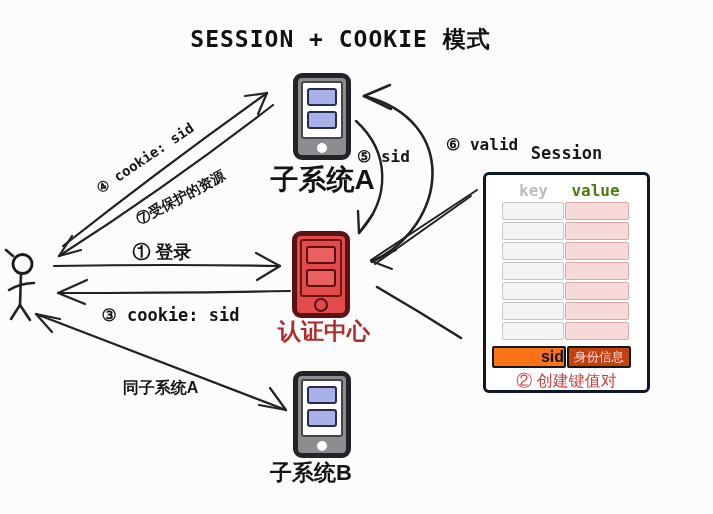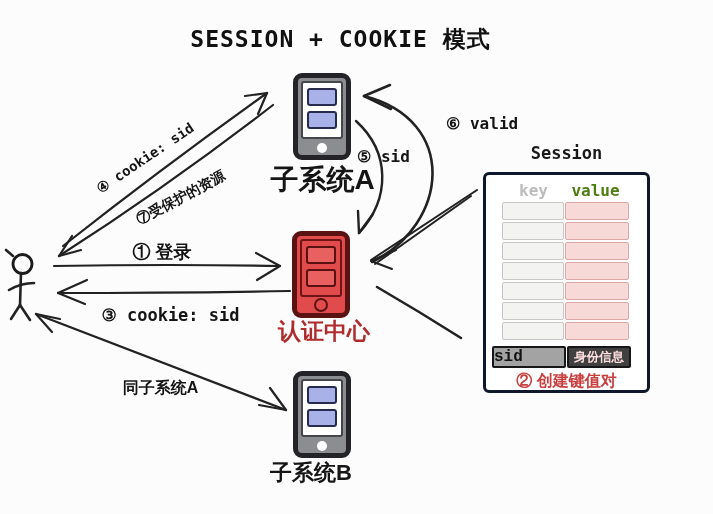--- a/index.html
+++ b/index.html
@@ -38,27 +38,27 @@
     font-family:"DejaVu Sans Mono",monospace;font-weight:bold;font-size:17px;color:#1a1a1a;}
   .shead{position:absolute;top:6px;font-family:"DejaVu Sans Mono",monospace;
     font-weight:bold;font-size:16px;}
   .shead.k{left:16px;width:63px;text-align:center;color:#bcbcbc;}
   .shead.v{left:76px;width:67px;text-align:center;color:#4d7c0f;}
   .srows{position:absolute;top:27px;left:0;right:0;}
   .srow{display:flex;margin:0 0 2px 16px;}
   .kcell{width:60px;height:16px;background:#f3f3f1;border:1.5px solid #c7c7c5;border-radius:2px;}
   .vcell{width:62px;height:16px;background:#f7dad8;border:1.5px solid #dba8a5;border-radius:2px;margin-left:1px;}
   .sid-row{position:absolute;top:171px;left:6px;display:flex;}
-  .sid-key{width:70px;height:18px;background:#a3a3a3;border:2.5px solid #17171a;border-radius:2px;
-    font-family:Liberation Mono, monospace;font-weight:bold;font-size:16px;color:#111;
-    text-align:left;line-height:18px;}
-  .sid-val{width:60px;height:18px;background:#404040;border:2.5px solid #17171a;border-radius:2px;
-    font-weight:bold;font-size:12.5px;color:#ffdede;text-align:center;line-height:18px;margin-left:1px;}
+  .sid-key{width:70px;height:18px;background:#f97316;border:2.5px solid #17171a;border-radius:2px;
+    font-family:Liberation Sans, sans-serif;font-weight:bold;font-size:16px;color:#111;
+    text-align:right;line-height:18px;}
+  .sid-val{width:60px;height:18px;background:#c2410c;border:2.5px solid #17171a;border-radius:2px;
+    font-weight:normal;font-size:12.5px;color:#ffdede;text-align:center;line-height:18px;margin-left:1px;}
   .s-caption{position:absolute;top:196px;left:0;width:100%;text-align:center;
-    font-weight:bold;font-size:16px;color:#c94040;}
+    font-weight:normal;font-size:16px;color:#c94040;}
 </style>
 </head>
 <body>
 
 <div class="canvas">
 
   <div class="title">SESSION + COOKIE 模式</div>
 
   <svg class="art" width="713" height="514" viewBox="0 0 713 514">
 
@@ -142,21 +142,21 @@
 
   <div class="lbl" style="left:270px;top:161px;width:105px;text-align:center;font-size:28px">子系统A</div>
   <div class="lbl" style="left:264px;top:316px;width:120px;text-align:center;font-size:23px;color:#b02c2c">认证中心</div>
   <div class="lbl" style="left:270px;top:458px;width:105px;text-align:left;font-size:22px">子系统B</div>
 
   <div class="lbl" style="left:127px;top:240px;width:70px;text-align:center;font-size:18px">① 登录</div>
   <div class="lbl mono" style="left:88px;top:305px;width:165px;text-align:center;font-size:17px">③ cookie: sid</div>
   <div class="lbl mono rot" style="left:79px;top:150px;width:132px;text-align:center;font-size:14px;transform:rotate(-34deg)">④ cookie: sid</div>
   <div class="lbl rot" style="left:118px;top:189px;width:126px;text-align:center;font-size:14px;transform:rotate(-28deg)">⑦受保护的资源</div>
   <div class="lbl mono" style="left:357px;top:147px;font-size:16px">⑤ sid</div>
-  <div class="lbl mono" style="left:446px;top:114px;font-size:16px">⑥ valid</div>
+  <div class="lbl mono" style="left:446px;top:135px;font-size:16px">⑥ valid</div>
   <div class="lbl" style="left:113px;top:378px;width:95px;text-align:center;font-size:16px">同子系统A</div>
 
   <div class="session-title">Session</div>
   <div class="session-box">
     <div class="shead k">key</div>
     <div class="shead v">value</div>
     <div class="srows">
         <div class="srow">
           <div class="kcell"></div>
           <div class="vcell"></div>

